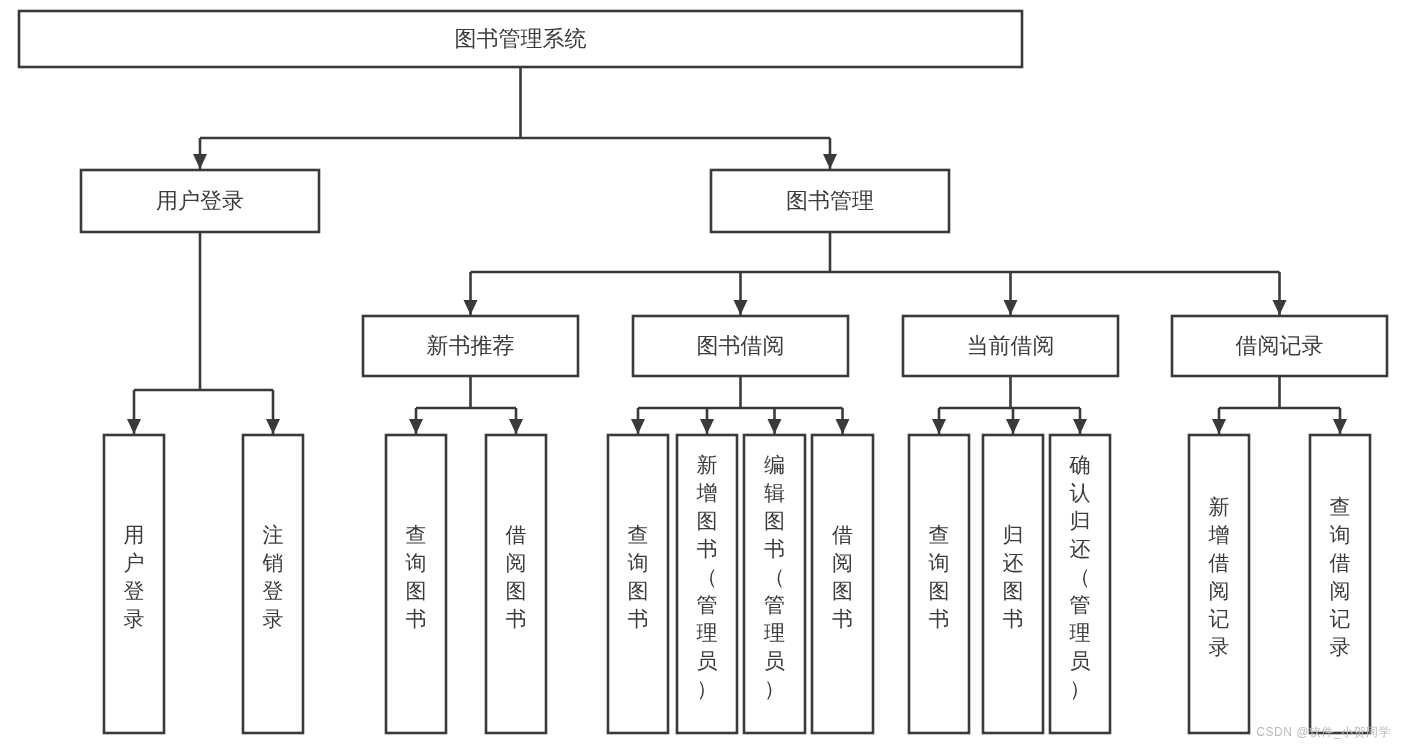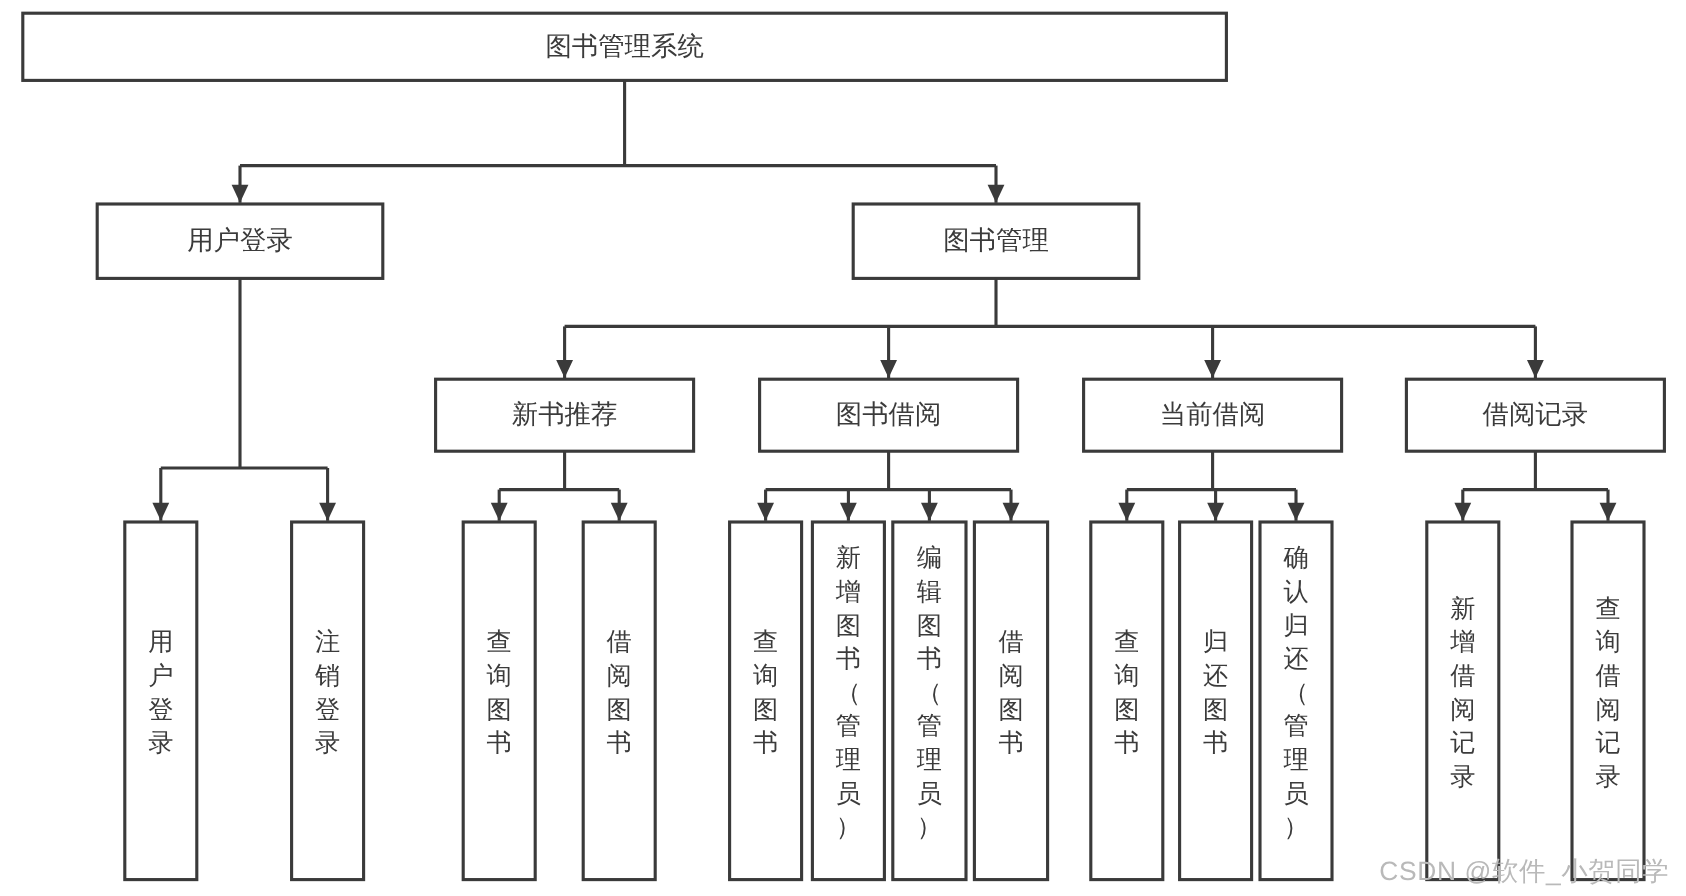--- a/index.html
+++ b/index.html
@@ -55,21 +55,21 @@
     fill: #3b3b3b;
     font-family: "Liberation Sans", "DejaVu Sans", sans-serif;
     font-size: 21px;
     text-anchor: middle;
   }
   .watermark {
     position: absolute;
     right: 14px;
     bottom: 6px;
     font-family: "Liberation Sans", "DejaVu Sans", sans-serif;
-    font-size: 22px;
+    font-size: 12px;
     color: #b9b9b9;
     letter-spacing: 0.5px;
     white-space: nowrap;
     user-select: none;
   }
 </style>
 </head>
 <body>
 
 <div id="diagram-root">

